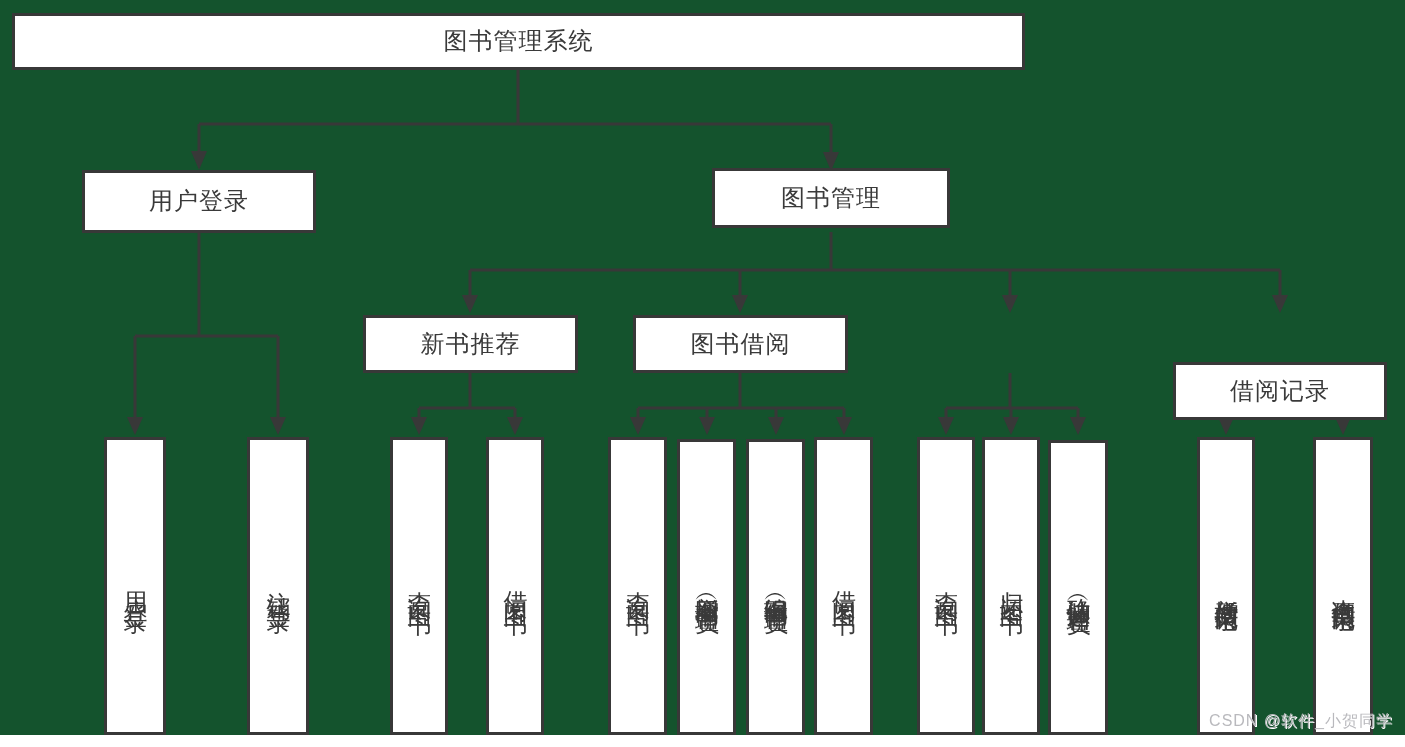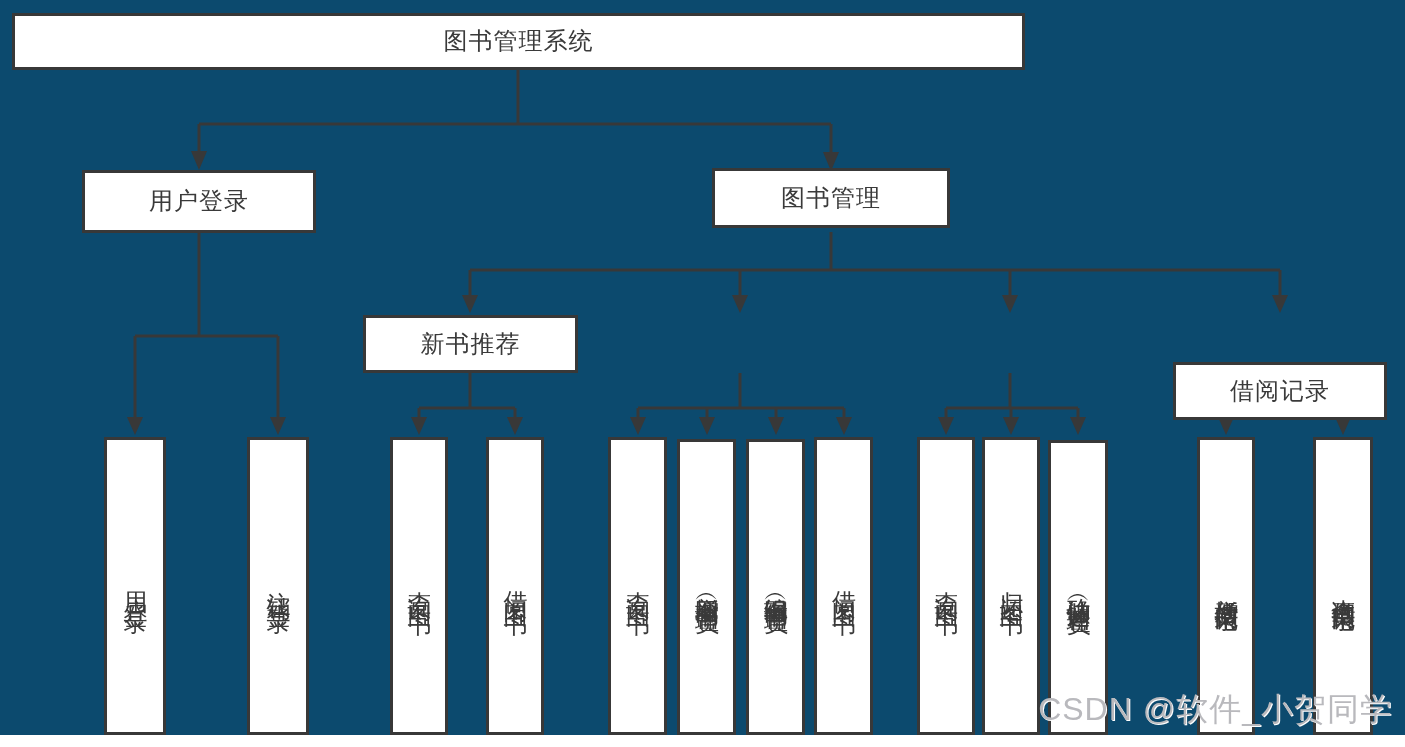--- a/index.html
+++ b/index.html
@@ -2,21 +2,21 @@
 <html><head>
 <meta charset="utf-8">
 <style>
   * { margin: 0; padding: 0; box-sizing: border-box; }
   html, body { background: #ffffff; }
   body { font-family: "Liberation Sans", sans-serif; }
   .canvas {
     position: relative;
     width: 1405px;
     height: 735px;
-    background: #0c4a6e;
+    background: #14532d;
     overflow: hidden;
   }
   .connectors {
     position: absolute;
     left: 0; top: 0;
     width: 1405px; height: 747px;
     z-index: 1;
   }
   .box {
     position: absolute;
@@ -37,21 +37,21 @@
     text-orientation: mixed;
     letter-spacing: 7px;
     font-size: 24px;
     padding: 8px 0;
   }
   .vbox.long { letter-spacing: 2px; }
   .watermark {
     position: absolute;
     right: 12px;
     bottom: 3px;
-    font-size: 32px;
+    font-size: 16px;
     color: #b9b9bd;
     text-shadow: 1px 1px 0 #ffffff;
     letter-spacing: 1px;
     z-index: 5;
     white-space: nowrap;
     margin-left: 20px;
   }
 </style>
 </head>
 <body>
@@ -104,20 +104,21 @@
       <polygon points="1335,417 1351,417 1343,435"></polygon>
     </g>
   </svg>
 
   <div class="box" style="left:12px; top:13px; width:1013px; height:57px;">图书管理系统</div>
 
   <div class="box" style="left:82px; top:170px; width:234px; height:63px;">用户登录</div>
   <div class="box" style="left:712px; top:168px; width:238px; height:60px;">图书管理</div>
 
   <div class="box" style="left:363px; top:315px; width:215px; height:58px;">新书推荐</div>
+  <div class="box" style="left:633px; top:315px; width:215px; height:58px;">图书借阅</div>
   <div class="box" style="left:1173px; top:315px; width:214px; height:58px;margin-top:47px;">借阅记录</div>
 
   <div class="box vbox" style="left:104px; top:437px; width:62px; height:298px;">用户登录</div>
   <div class="box vbox" style="left:247px; top:437px; width:62px; height:298px;">注销登录</div>
 
   <div class="box vbox" style="left:390px; top:437px; width:58px; height:298px;">查询图书</div>
   <div class="box vbox" style="left:486px; top:437px; width:58px; height:298px;">借阅图书</div>
 
   <div class="box vbox" style="left:608px; top:437px; width:59px; height:298px;">查询图书</div>
   <div class="box vbox long" style="left:677px; top:439px; width:59px; height:296px;">新增图书（管理员）</div>

